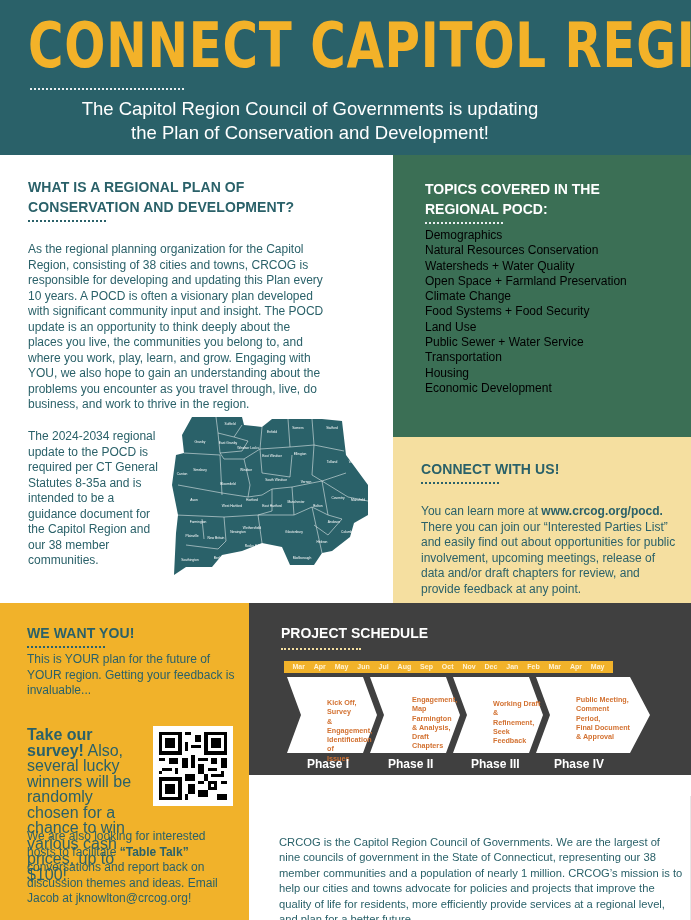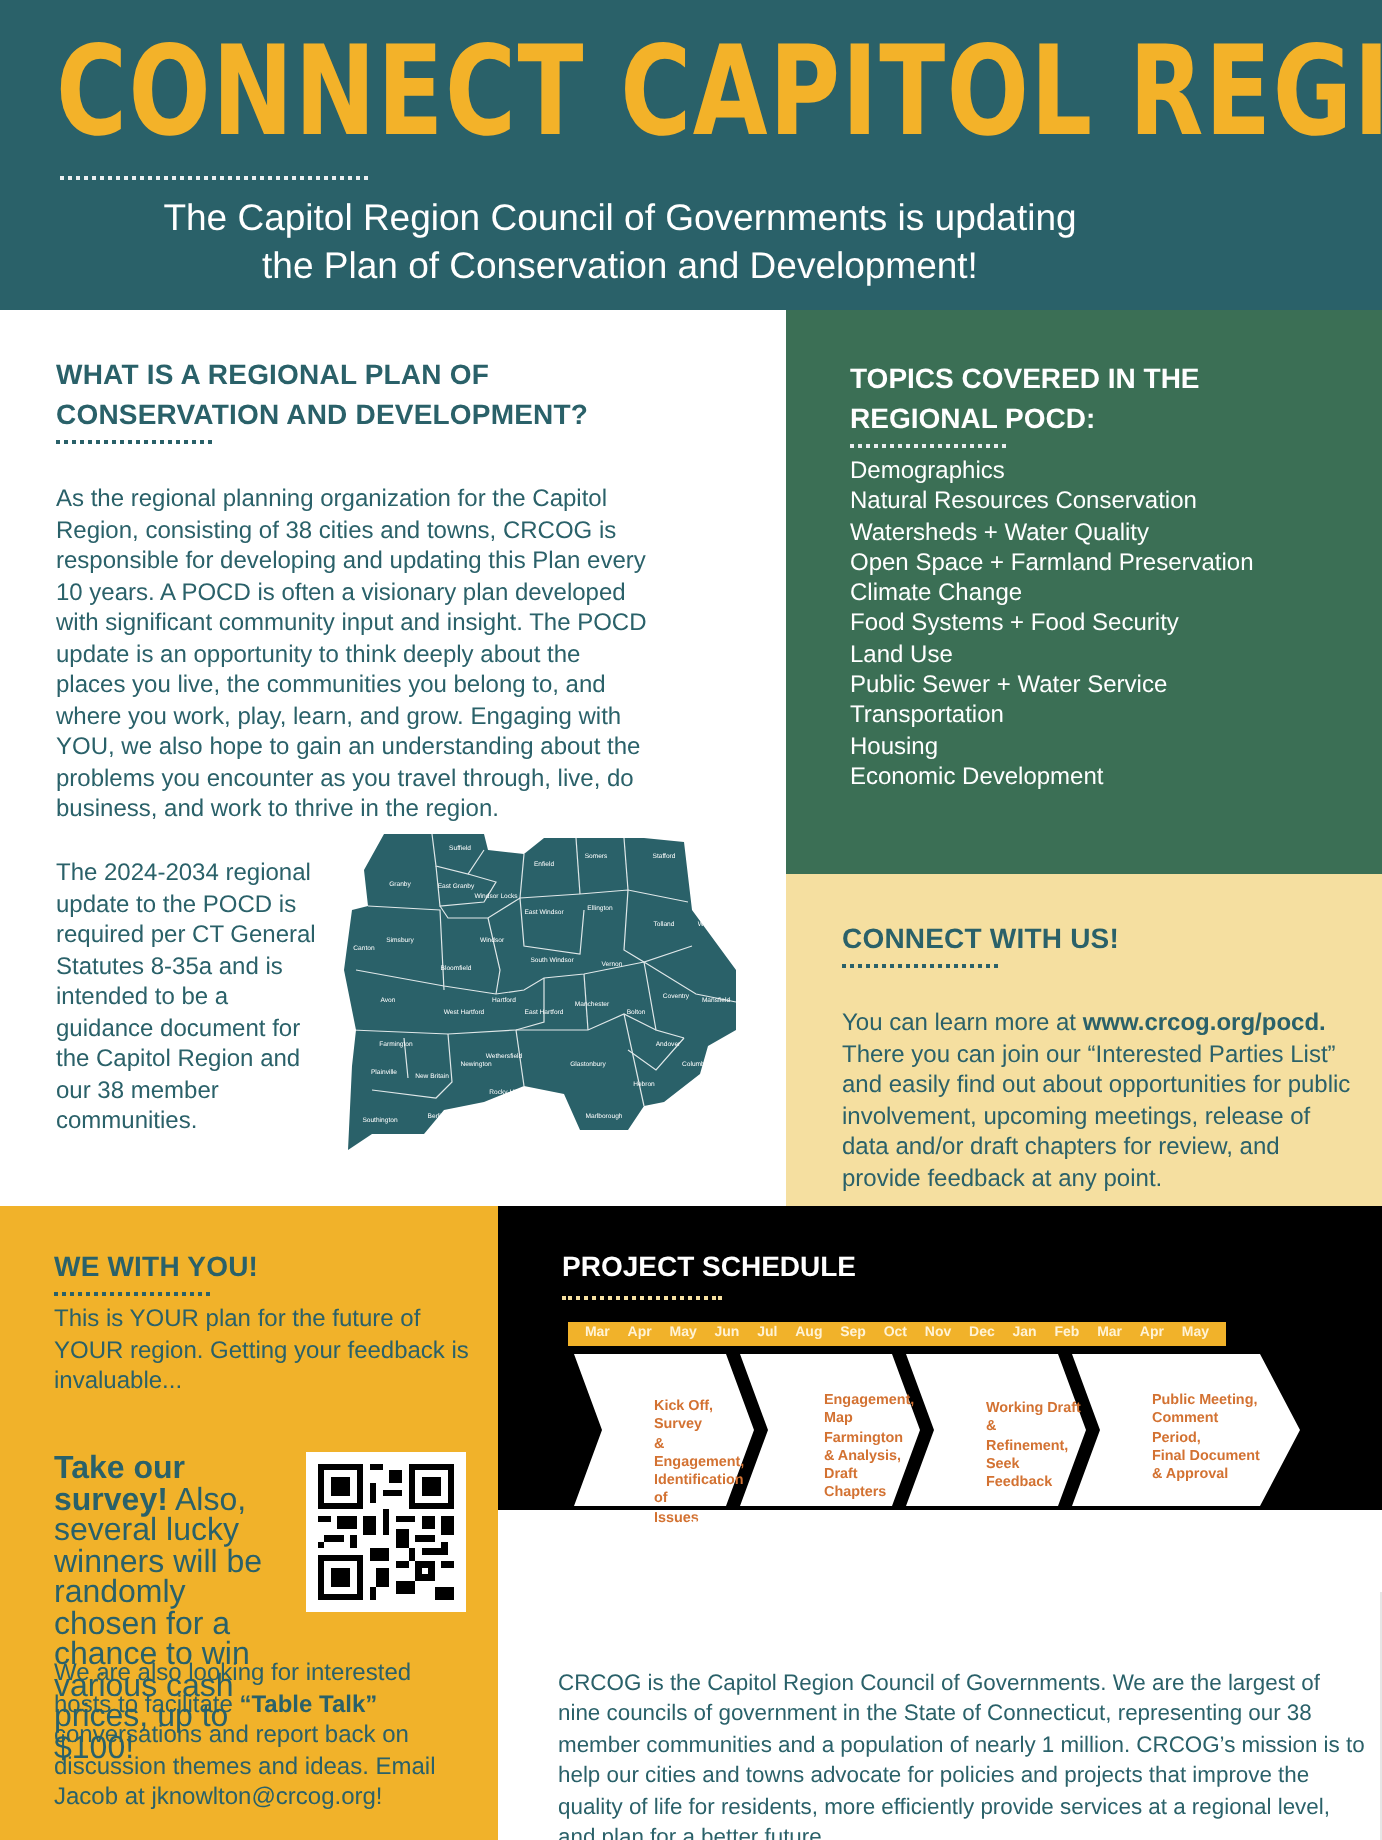--- a/index.html
+++ b/index.html
@@ -22,34 +22,34 @@
   .p-teal { color: #2a6169; font-size: 12px; line-height: 15.5px; margin-top: 20px; }
   .sec-what .inner { position: absolute; left: 28px; top: 22px; width: 300px; }
   .sec-what .note { position: absolute; left: 28px; top: 274px; width: 132px; color: #2a6169; font-size: 12px; line-height: 15.5px; }
   .map-wrap { position: absolute; left: 172px; top: 260px; width: 200px; height: 162px; }
 
   .sec-topics { position: absolute; left: 393px; top: 155px; width: 298px; height: 282px; background: #3b6f55; }
   .sec-topics .inner { position: absolute; left: 32px; top: 24px; width: 250px; color: #ffffff; }
   .sec-topics h2 { color: #ffffff; font-weight: bold; font-size: 14px; line-height: 20px; }
   .sec-topics .dotline { color: #e9eef0; }
   .topic-list { list-style: none; margin-top: 4px; }
-  .topic-list li { color: #ffffff; font-size: 12px; line-height: 15.3px; }
+  .topic-list li { color: #000000; font-size: 12px; line-height: 15.3px; }
 
   .sec-connect { position: absolute; left: 393px; top: 437px; width: 298px; height: 166px; background: #f5dfa0; }
   .sec-connect .inner { position: absolute; left: 28px; top: 22px; width: 260px; }
   .sec-connect .p-teal b { font-weight: bold; }
 
   .sec-want { position: absolute; left: 0; top: 603px; width: 249px; height: 317px; background: #f1b22a; }
   .sec-want .inner { position: absolute; left: 27px; top: 20px; width: 210px; }
   .sec-want .para { color: #2a6169; font-size: 12px; line-height: 15.5px; }
   .sec-want .survey { position: absolute; left: 27px; top: 124px; width: 118px; color: #2a6169; font-size: 16px; line-height: 15.5px; }
   .sec-want .tabletalk { position: absolute; left: 27px; top: 226px; width: 205px; color: #2a6169; font-size: 12px; line-height: 15.5px; }
   .qr { position: absolute; left: 153px; top: 123px; width: 80px; height: 80px; background: #ffffff; padding: 6px; }
 
-  .sec-sched { position: absolute; left: 249px; top: 603px; width: 442px; height: 152px; background: #000000; }
+  .sec-sched { position: absolute; left: 249px; top: 603px; width: 442px; height: 172px; background: #404040; }
   .sec-sched h2 { position: absolute; left: 32px; top: 20px; color: #ffffff; font-weight: bold; font-size: 14px; line-height: 20px; }
   .sec-sched .dotline { position: absolute; left: 32px; top: 45px; color: #f5dfa0; width: 80px; margin: 0; }
   .months { position: absolute; left: 35px; top: 58px; width: 329px; height: 12px; background: #f1b22a; display: flex; justify-content: space-around; align-items: center; padding: 0 4px; }
   .months span { color: #fff3d6; font-size: 7px; font-weight: bold; line-height: 12px; }
   .chev { position: absolute; top: 74px; height: 76px; }
   .chev svg { position: absolute; left: 0; top: 0; }
   .chev .txt { position: absolute; color: #d37232; font-size: 7.2px; font-weight: bold; line-height: 9.3px; }
   .phase { position: absolute; top: 153px; color: #ffffff; font-weight: bold; font-size: 12px; line-height: 16px; }
 
   .sec-about { position: absolute; left: 249px; top: 796px; width: 442px; height: 124px; background: #ffffff; border-right: 1px solid #e6e6e6; }
@@ -174,21 +174,21 @@
 <div class="sec-connect">
   <div class="inner">
     <div class="h-teal">CONNECT WITH US!</div>
     <div class="dotline" style="color:#2a6169"></div>
     <p class="p-teal"><span>You can learn more at </span><b>www.crcog.org/pocd.</b><span> There you can join our “Interested Parties List” and easily find out about opportunities for public involvement, upcoming meetings, release of data and/or draft chapters for review, and provide feedback at any point.</span></p>
   </div>
 </div>
 
 <div class="sec-want">
   <div class="inner">
-    <div class="h-teal">WE WITH YOU!</div>
+    <div class="h-teal">WE WANT YOU!</div>
     <div class="dotline" style="color:#2a6169"></div>
     <p class="para">This is YOUR plan for the future of YOUR region. Getting your feedback is invaluable...</p>
   </div>
   <p class="survey"><b>Take our survey!</b><span> Also, several lucky winners will be randomly chosen for a chance to win various cash prices, up to $100!</span></p>
   <div class="qr">
     <svg width="68" height="68" viewBox="0 0 21 21" shape-rendering="crispEdges">
       <rect x="0" y="0" width="7" height="7" fill="#000"></rect>
         <rect x="1" y="1" width="5" height="5" fill="#fff"></rect>
         <rect x="2" y="2" width="3" height="3" fill="#000"></rect>
       <rect x="14" y="0" width="7" height="7" fill="#000"></rect>

